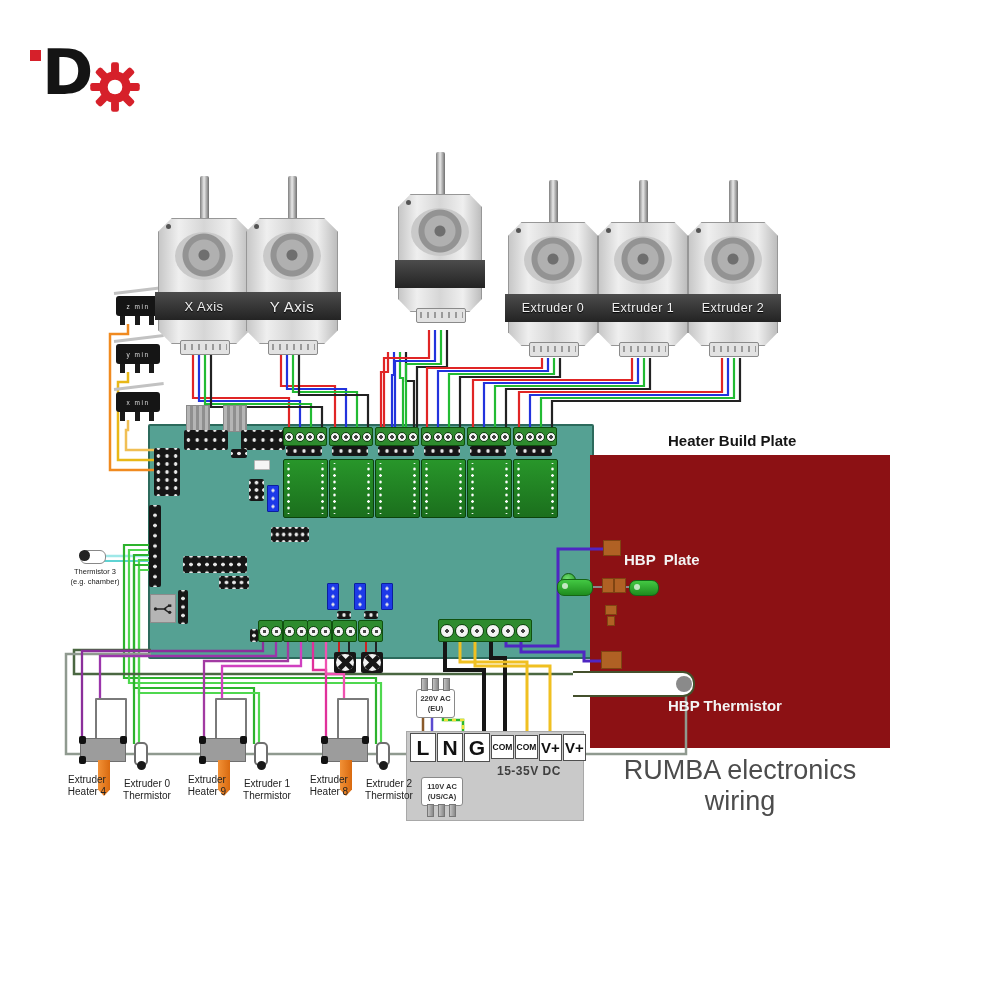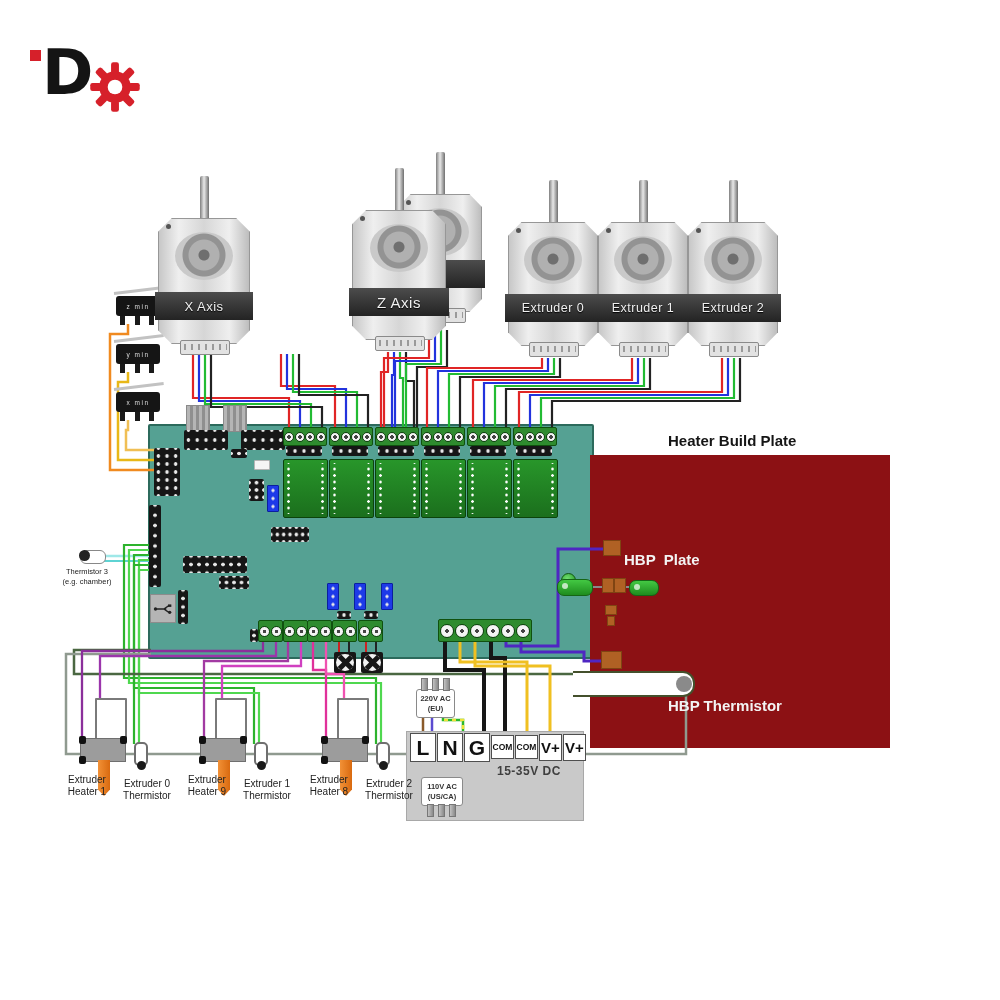--- a/index.html
+++ b/index.html
@@ -229,21 +229,21 @@
         <rect x="-3.5" y="-22" width="7" height="10" rx="2" transform="rotate(315)"></rect>
       </g>
     </g>
     <circle r="6.5" fill="#fff"></circle>
   </svg>
 
   <div class="ribbon abs z2" style="left:186px;top:405px;width:22px;height:25px"></div>
   <div class="ribbon abs z2" style="left:223px;top:405px;width:22px;height:25px"></div>
 
   <div class="t3probe abs z2" style="left:80px;top:550px;width:24px;height:12px"></div>
-  <div class="t3label abs z2" style="left:48px;top:567px;width:78px">
+  <div class="t3label abs z2" style="left:56px;top:567px;width:78px">
     <span>Thermistor 3</span>
     <span>(e.g. chamber)</span>
   </div>
 
   <div class="board abs z0" style="left:148px;top:424px;width:442px;height:231px"></div>
   <div class="whitecap abs z2" style="left:254px;top:460px;width:14px;height:8px"></div>
   <div class="usb abs z2" style="left:150px;top:594px;width:24px;height:27px">
     <svg width="20" height="14" viewBox="0 0 24 16">
       <g stroke="#222" stroke-width="1.6" fill="none">
         <path d="M2 8 H16 M13 8 L19 4 M13 8 L19 12"></path>
@@ -261,20 +261,21 @@
   <div class="pad abs z2" style="left:602px;top:578px;width:10px;height:13px"></div>
   <div class="pad abs z2" style="left:614px;top:578px;width:10px;height:13px"></div>
   <div class="pad abs z2" style="left:605px;top:605px;width:10px;height:8px"></div>
   <div class="pad abs z2" style="left:607px;top:616px;width:6px;height:8px"></div>
   <div class="pad abs z2" style="left:601px;top:651px;width:19px;height:16px"></div>
   <div class="led abs z2" style="left:557px;top:579px;width:34px;height:15px"></div>
   <div class="led abs z2" style="left:629px;top:580px;width:28px;height:14px"></div>
   <div class="hbplabel abs z2" style="left:624px;top:551px;white-space:pre">HBP  Plate</div>
   <div class="hprobe abs z2" style="left:573px;top:671px;width:120px;height:22px"></div>
   <div class="hbplabel abs z2" style="left:668px;top:697px">HBP Thermistor</div>
+  <div class="caption abs z2" style="left:590px;top:755px;width:300px">RUMBA electronics wiring</div>
 
   <div class="panel abs z2" style="left:406px;top:731px;width:176px;height:88px"></div>
   <div class="cellrow abs z3" id="power-cells" style="left:410px;top:733px">
       <div class="cell cL">
         <span>L</span>
       </div>
       <div class="cell cL">
         <span>N</span>
       </div>
       <div class="cell cL">
@@ -413,38 +414,38 @@
     <div class="motor abs z4" style="left:158px;top:218px;width:92px;height:126px">
       <div class="shaft" style="left:50%;top:-42px;height:58px;position:absolute"></div>
       <div class="body" style="position:absolute;inset:0"></div>
       <div class="face" style="position:absolute"></div>
       <div class="screw abs" style="left:8px;top:6px"></div>
       <div class="band" style="top:74px;position:absolute">
         <span style="font-size: 13px;">X Axis</span>
       </div>
       <div class="conn" style="position:absolute"></div>
     </div>
+    <div class="motor abs z4" style="left:246px;top:218px;width:92px;height:126px">
+      <div class="shaft" style="left:50%;top:-42px;height:58px;position:absolute"></div>
+      <div class="body" style="position:absolute;inset:0"></div>
+      <div class="face" style="position:absolute"></div>
+      <div class="screw abs" style="left:8px;top:6px"></div>
+      <div class="band" style="top:74px;position:absolute">
+        <span style="font-size: 15px;">Y Axis</span>
+      </div>
+      <div class="conn" style="position:absolute"></div>
+    </div>
     <div class="motor abs z3" style="left:398px;top:194px;width:84px;height:118px">
       <div class="shaft" style="left:50%;top:-42px;height:58px;position:absolute"></div>
       <div class="body" style="position:absolute;inset:0"></div>
       <div class="face" style="position:absolute"></div>
       <div class="screw abs" style="left:8px;top:6px"></div>
       <div class="band" style="top:66px;position:absolute"></div>
       <div class="conn" style="position:absolute"></div>
     </div>
-    <div class="motor abs z4" style="left:352px;top:210px;width:94px;height:130px">
-      <div class="shaft" style="left:50%;top:-42px;height:58px;position:absolute"></div>
-      <div class="body" style="position:absolute;inset:0"></div>
-      <div class="face" style="position:absolute"></div>
-      <div class="screw abs" style="left:8px;top:6px"></div>
-      <div class="band" style="top:78px;position:absolute">
-        <span style="font-size: 15px;">Z Axis</span>
-      </div>
-      <div class="conn" style="position:absolute"></div>
-    </div>
     <div class="motor abs z4" style="left:508px;top:222px;width:90px;height:124px">
       <div class="shaft" style="left:50%;top:-42px;height:58px;position:absolute"></div>
       <div class="body" style="position:absolute;inset:0"></div>
       <div class="face" style="position:absolute"></div>
       <div class="screw abs" style="left:8px;top:6px"></div>
       <div class="band" style="top:72px;position:absolute">
         <span style="font-size: 12.5px;">Extruder 0</span>
       </div>
       <div class="conn" style="position:absolute"></div>
     </div>
@@ -493,21 +494,21 @@
       <div class="cart abs" style="left:17px;top:2px;width:28px;height:40px"></div>
       <div class="hblock abs" style="left:2px;top:42px;width:44px;height:22px">
         <div class="cap" style="left: -2px; top: -3px;"></div>
         <div class="cap" style="left: 39px; top: -3px;"></div>
         <div class="cap" style="left: -2px; top: 17px;"></div>
       </div>
       <div class="nozzle abs" style="left:20px;top:64px;width:12px;height:36px"></div>
       <div class="probe abs" style="left:56px;top:46px;width:10px;height:20px"></div>
       <div class="exlabel abs" style="left:-20px;top:78px;width:58px;height:28px">
         <span>Extruder</span>
-        <span>Heater 1</span>
+        <span>Heater 4</span>
       </div>
       <div class="exlabel abs" style="left:40px;top:82px;width:58px;height:28px">
         <span>Extruder 0</span>
         <span>Thermistor</span>
       </div>
     </div>
     <div class="abs z2" style="left:198px;top:696px;width:132px;height:130px">
       <div class="cart abs" style="left:17px;top:2px;width:28px;height:40px"></div>
       <div class="hblock abs" style="left:2px;top:42px;width:44px;height:22px">
         <div class="cap" style="left: -2px; top: -3px;"></div>

